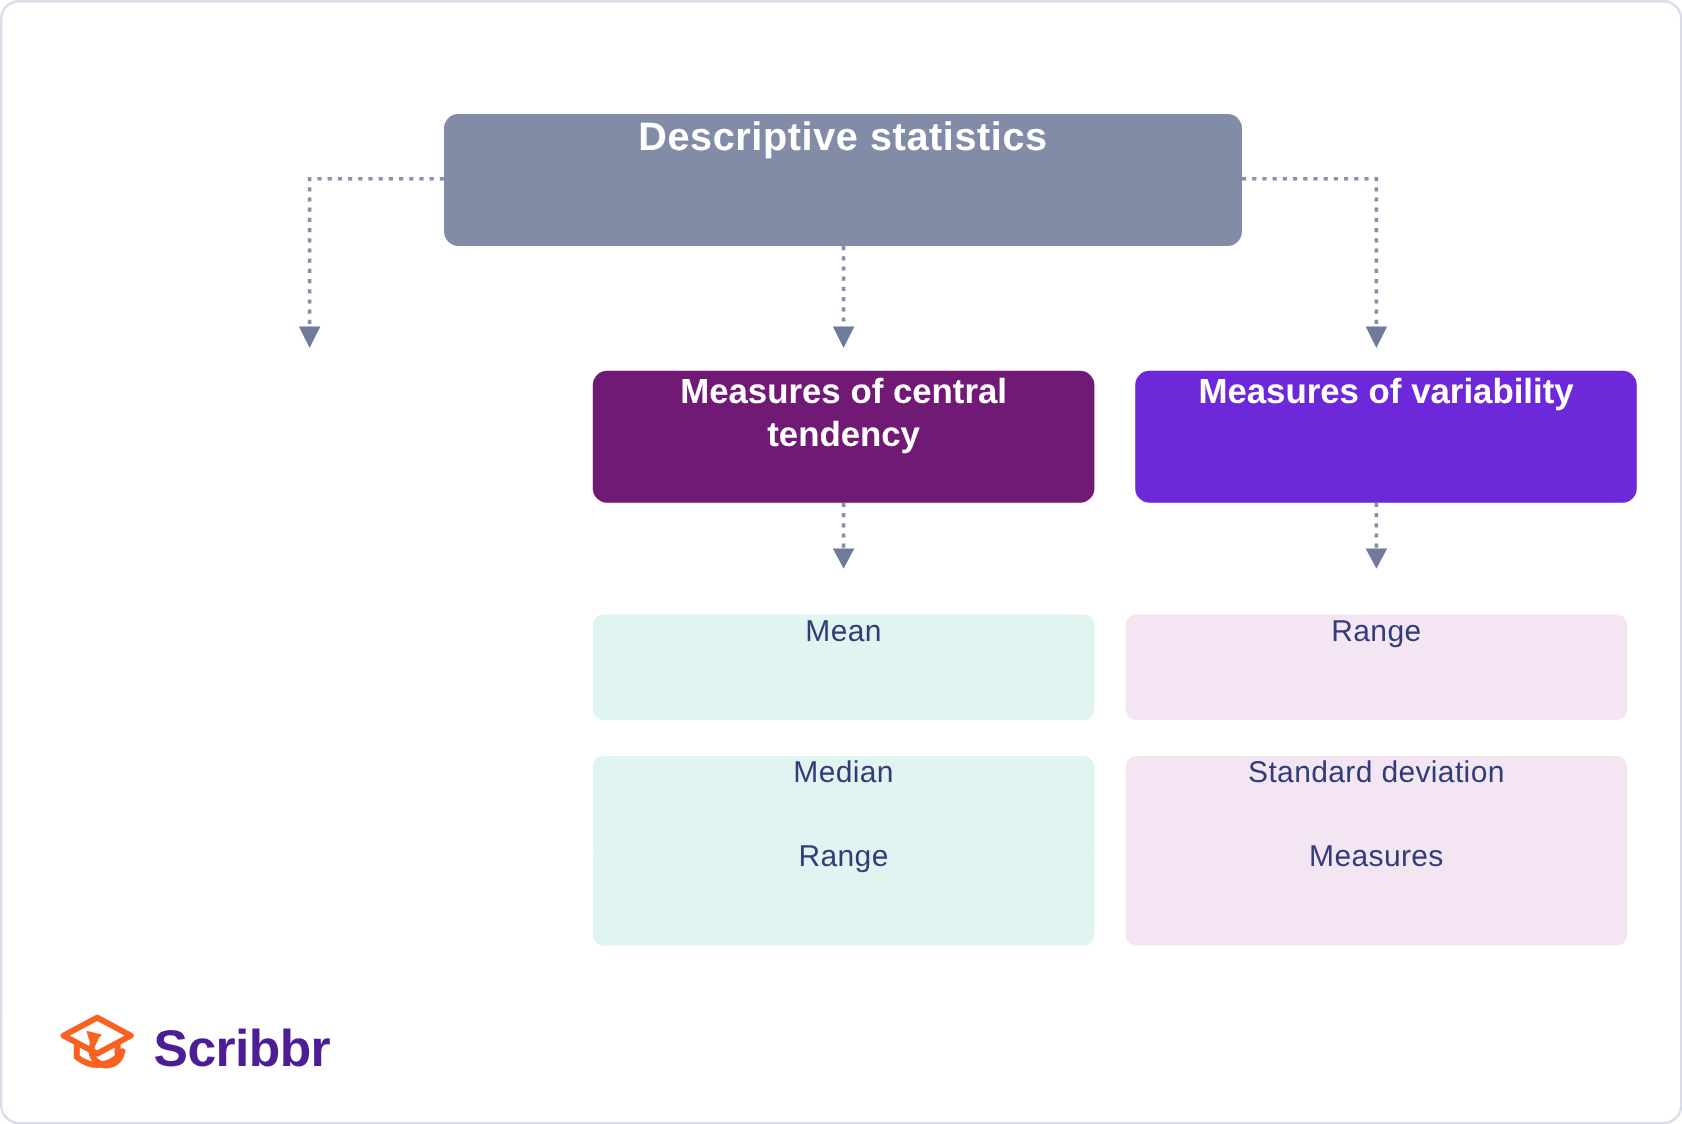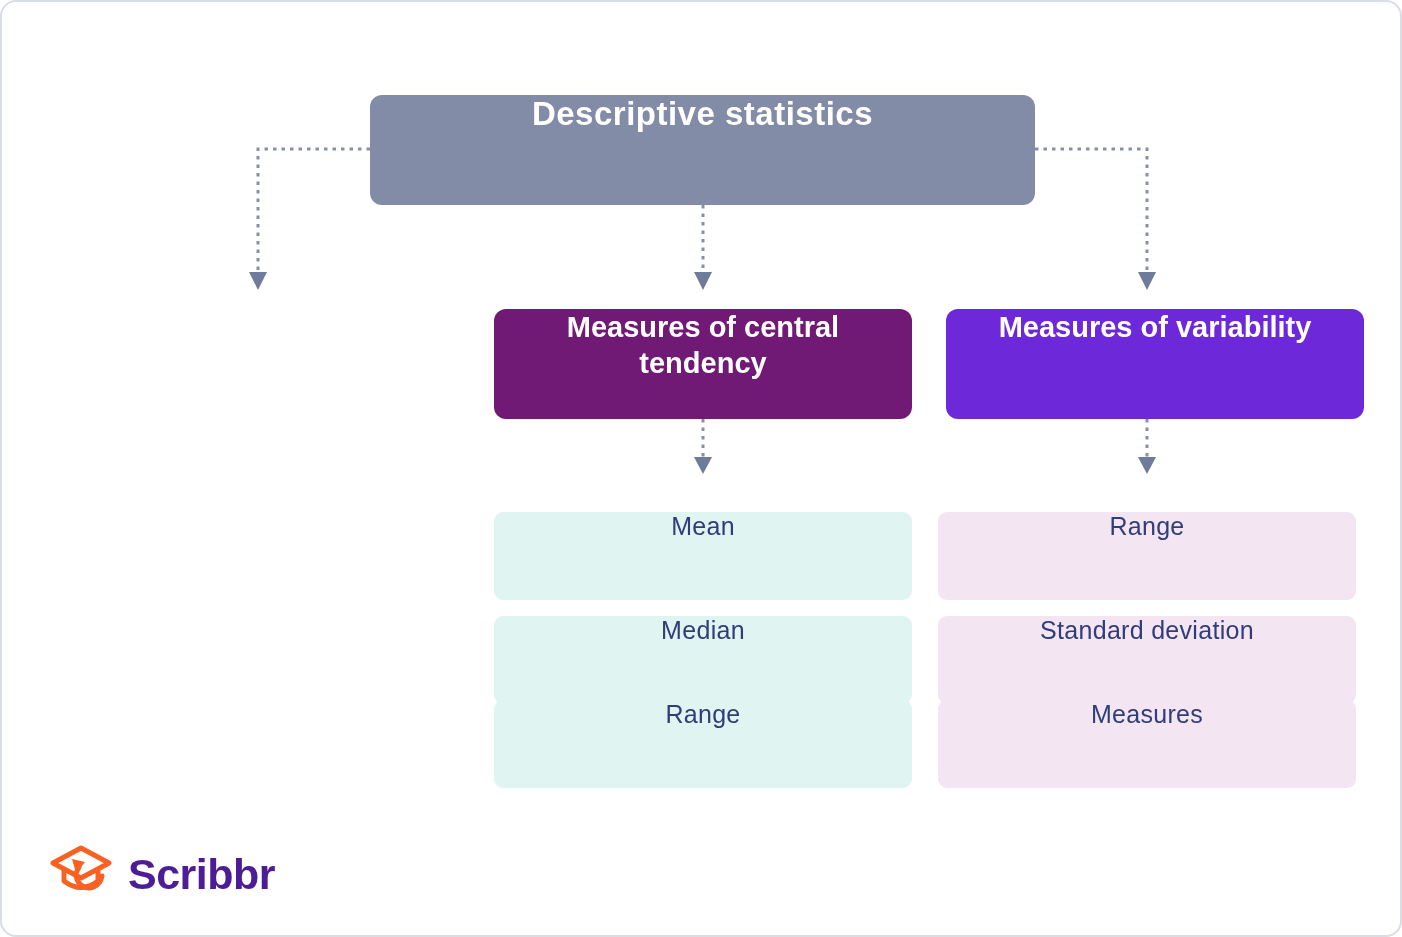--- a/index.html
+++ b/index.html
@@ -42,21 +42,21 @@
   .branch-1 { left: 492px; background: #701a75; }
   .branch-2 { left: 944px; background: #6d28d9; }
   .leaf {
     width: 418px; height: 88px; border-radius: 9px;
     color: #303D78; font-size: 25px; font-weight: 500;
     letter-spacing: 0.3px;
   }
   .leaf-teal { left: 492px; background: #E0F4F1; }
   .leaf-pink { left: 936px; background: #F4E5F3; }
   .row-0 { top: 510px; }
-  .row-1 { top: 614px; }
+  .row-1 { top: 628px; }
   .row-2 { top: 698px; }
   .row-3 { top: 792px; }
   .logo {
     position: absolute; left: 46px; top: 842px;
     display: flex; align-items: center; gap: 14px;
   }
   .logo-text {
     color: #4c1d95; font-size: 43px; font-weight: 700;
     letter-spacing: -0.5px;
   }

